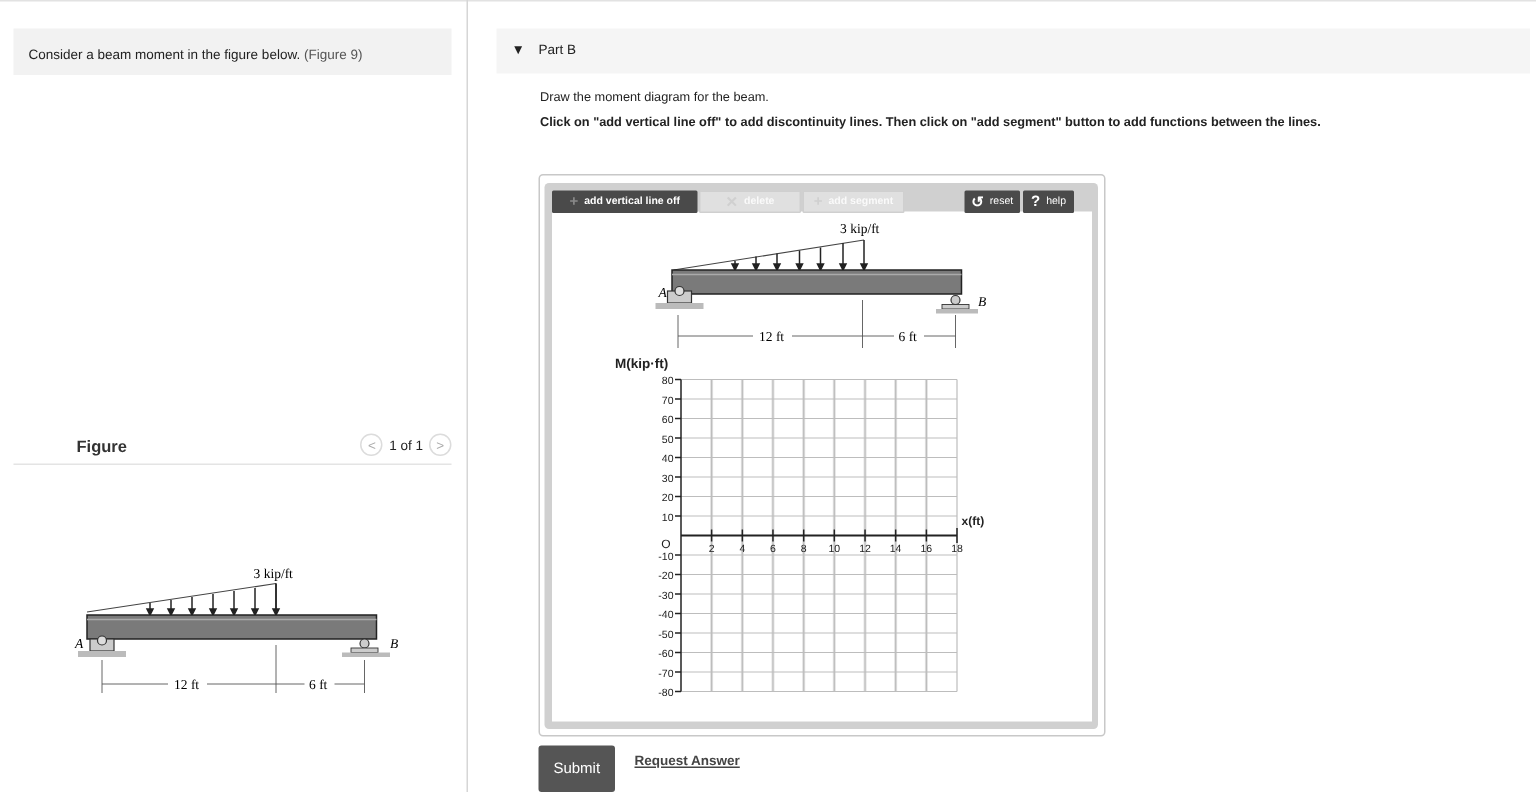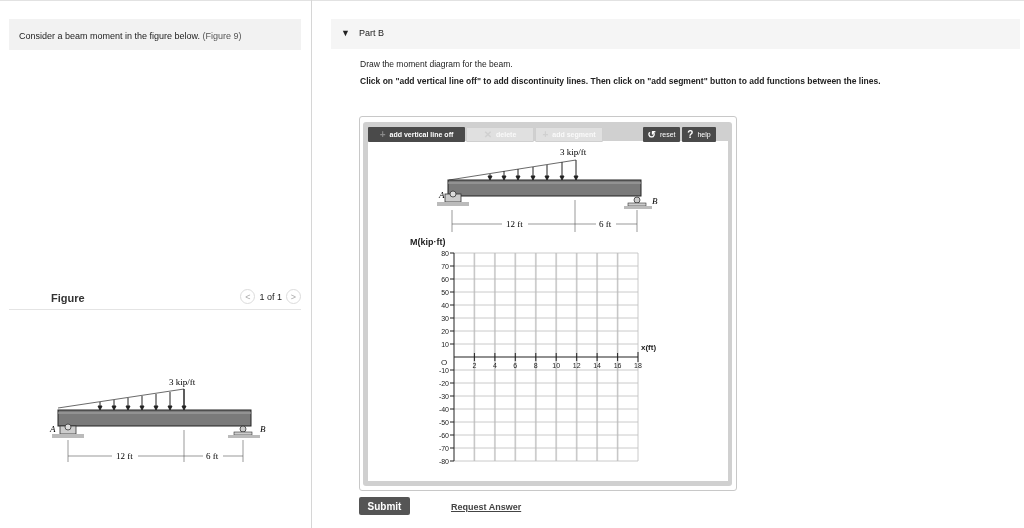--- a/index.html
+++ b/index.html
@@ -35,23 +35,23 @@
   .tb-dark { background: #4a4a4a; color: #fff; }
   .tb-light { background: #e0e0e0; color: #fafafa; border: 1px solid #cfcfcf; }
   .tb-ico { margin-right: 4px; font-size: 10px; font-weight: bold; }
   .ico-dim { color: #8a8a8a; }
   .ico-faint { color: #d0d0d0; }
 
   .beam-top { position: absolute; left: 420px; top: 140px; width: 250px; height: 100px; }
   .plot { position: absolute; left: 400px; top: 230px; width: 270px; height: 240px; }
 
   
-  .submit-btn { position: absolute; left: 359px; top: 497px; width: 51px; height: 18px; background: #555; color: #fff;
-    font-size: 10px; font-weight: bold; display: flex; align-items: center; justify-content: center; border-radius: 2px; }
-  .request-link { position: absolute; left: 423px; top: 502px; font-size: 9px; font-weight: bold; color: #444; text-decoration: underline; margin-left: 28px; }
+  .submit-btn { position: absolute; left: 359px; top: 497px; width: 51px; height: 31px; background: #555; color: #fff;
+    font-size: 10px; font-weight: normal; display: flex; align-items: center; justify-content: center; border-radius: 2px; }
+  .request-link { position: absolute; left: 423px; top: 502px; font-size: 9px; font-weight: bold; color: #444; text-decoration: underline; }
   .serif { font-family: "Liberation Serif", serif; }
 </style>
 </head>
 <body>
 
 <div class="top-rule"></div>
 
 <div class="left-panel">
   <div class="intro-box">
     <span>Consider a beam moment in the figure below. </span><span class="fig-link">(Figure 9)</span>

